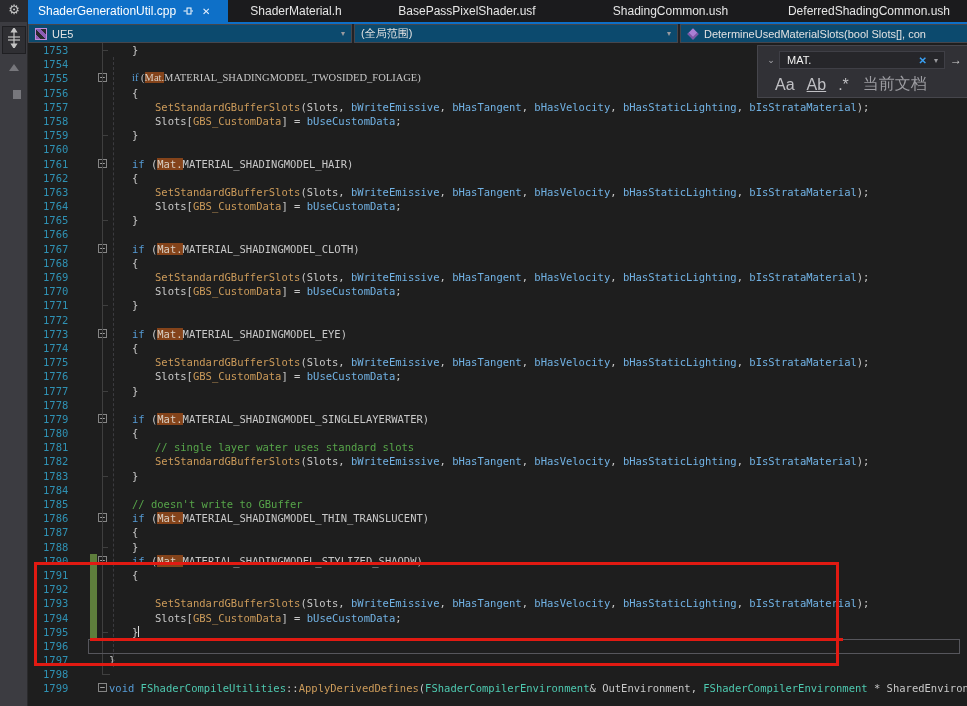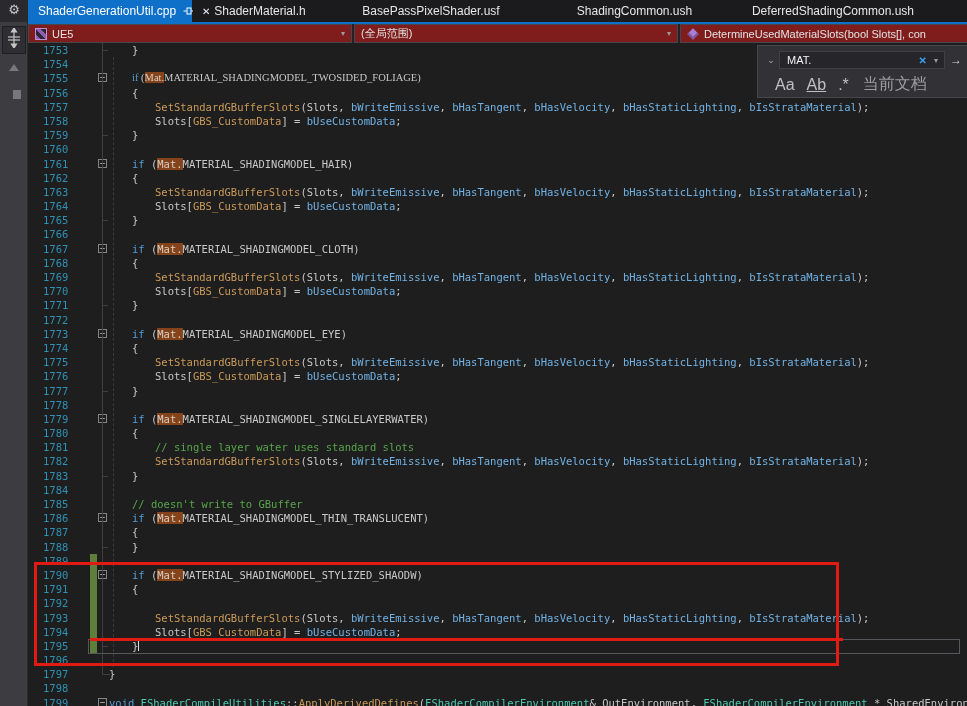--- a/index.html
+++ b/index.html
@@ -29,21 +29,21 @@
   .tab.active { background:var(--accent,#0E70C8); color:#FFFFFF; justify-content:flex-start;
                 padding:0 8px 0 10px; gap:7px; }
   .tab .pin svg { display:block; }
   .tab .close { font-size:10px; color:#E8F2FF; margin-left:2px; }
   .accentline { position:absolute; left:28px; top:22px; right:0; height:2px;
                 background:var(--accent,#0E70C8); z-index:5; }
 
   
   .navbar { position:absolute; left:28px; top:24px; right:0; height:19px;
             background:#222226; display:flex; gap:2px; z-index:5; }
-  .dd { background:#7f1d1d; border:1px solid #46464C; height:19px;
+  .dd { background:#0c4a6e; border:1px solid #46464C; height:19px;
         display:flex; align-items:center; padding:0 6px; color:#E2E2E2;
         font-size:11px; white-space:nowrap; overflow:hidden; }
   .dd .caret { margin-left:auto; color:#9A9A9F; font-size:8px; padding-left:6px; }
   .dd1 { width:324px; } .dd2 { width:324px; } .dd3 { flex:1; border-right:none; }
   .projicon { width:12px; height:12px; margin-right:5px; flex:none;
               border:1px solid #C08BD8;
               background:
                 linear-gradient(45deg,#8E5DB4 25%,#2A2A2E 25%,#2A2A2E 50%,#8E5DB4 50%,#8E5DB4 75%,#2A2A2E 75%); }
   .cubeicon { width:8px; height:8px; margin:0 7px 0 2px; flex:none;
               background:#A97FD4; transform:rotate(45deg);
@@ -122,21 +122,21 @@
             <path d="M8 20 L5.5 16 L10.5 16 Z"></path>
           </g>
         </svg>
       </span>
     </div>
     <div class="scrollup"></div>
     <div class="scrollthumb"></div>
   </div>
 
   <div class="tabbar">
-    <div class="tab active" style="width:164px">
+    <div class="tab active" style="width:200px">
       <span>ShaderGenerationUtil.cpp</span>
       <span class="pin">
         <svg width="10" height="10" viewBox="0 0 10 10">
           <g stroke="#FFFFFF" stroke-width="1" fill="none">
             <line x1="0.5" y1="5" x2="3.5" y2="5"></line>
             <rect x="4" y="2" width="4" height="6"></rect>
             <line x1="8.5" y1="5" x2="10" y2="5"></line>
           </g>
         </svg>
       </span>
@@ -401,26 +401,20 @@
           <span class="fold "></span>
           <span class="code" style="padding-left: 23px;"><span class="tk-p">{</span></span>
         </div>
         <div class="row">
           <span class="ln">1788</span>
           <span class="chg"></span>
           <span class="fold tick"></span>
           <span class="code" style="padding-left: 23px;"><span class="tk-p">}</span></span>
         </div>
         <div class="row">
-          <span class="ln">1789</span>
-          <span class="chg g"></span>
-          <span class="fold "></span>
-          <span class="code" style="padding-left: 0px;"></span>
-        </div>
-        <div class="row">
           <span class="ln">1790</span>
           <span class="chg g"></span>
           <span class="fold box">
             <span class="fbox">−</span>
           </span>
           <span class="code" style="padding-left: 23px;"><span class="tk-k">if </span><span class="tk-p">(</span><span class="tk-m">Mat.</span><span class="tk-p">MATERIAL_SHADINGMODEL_STYLIZED_SHAODW)</span></span>
         </div>
         <div class="row">
           <span class="ln">1791</span>
           <span class="chg g"></span>

